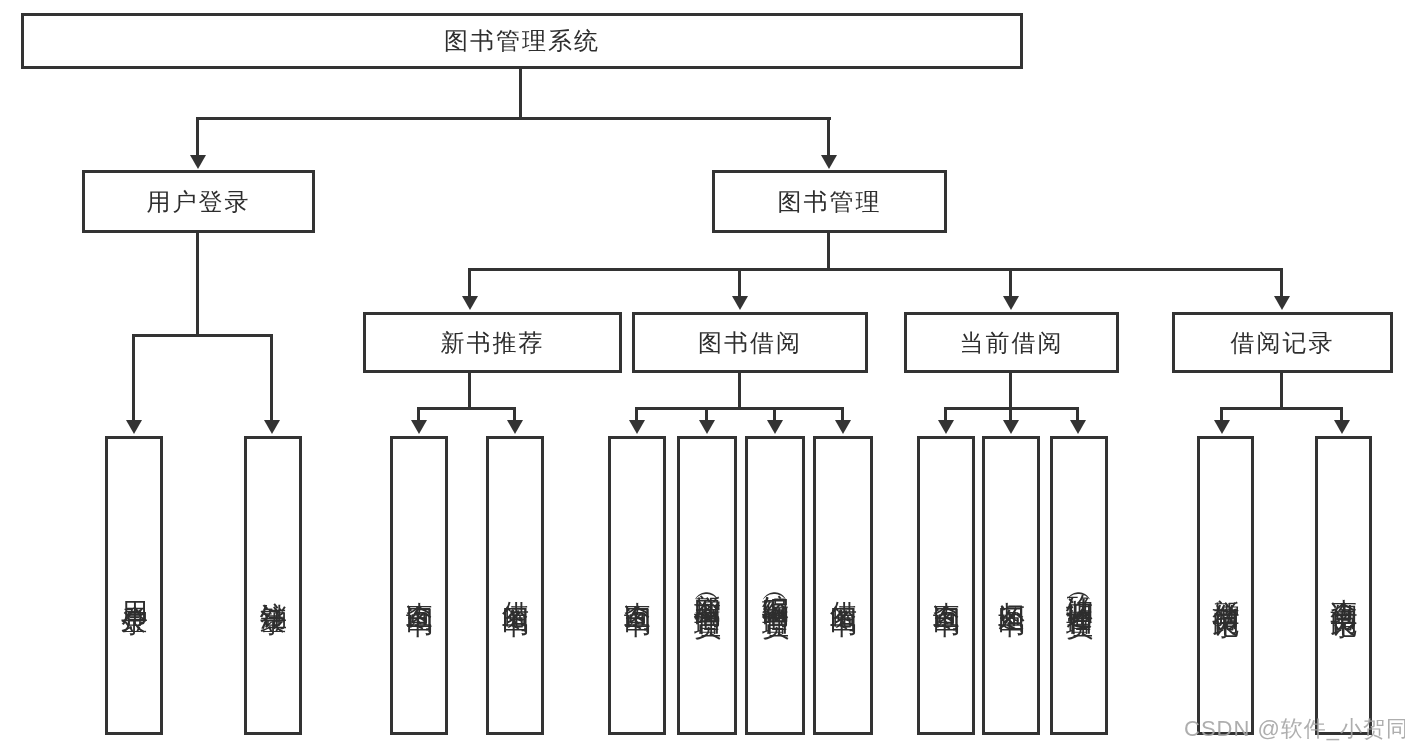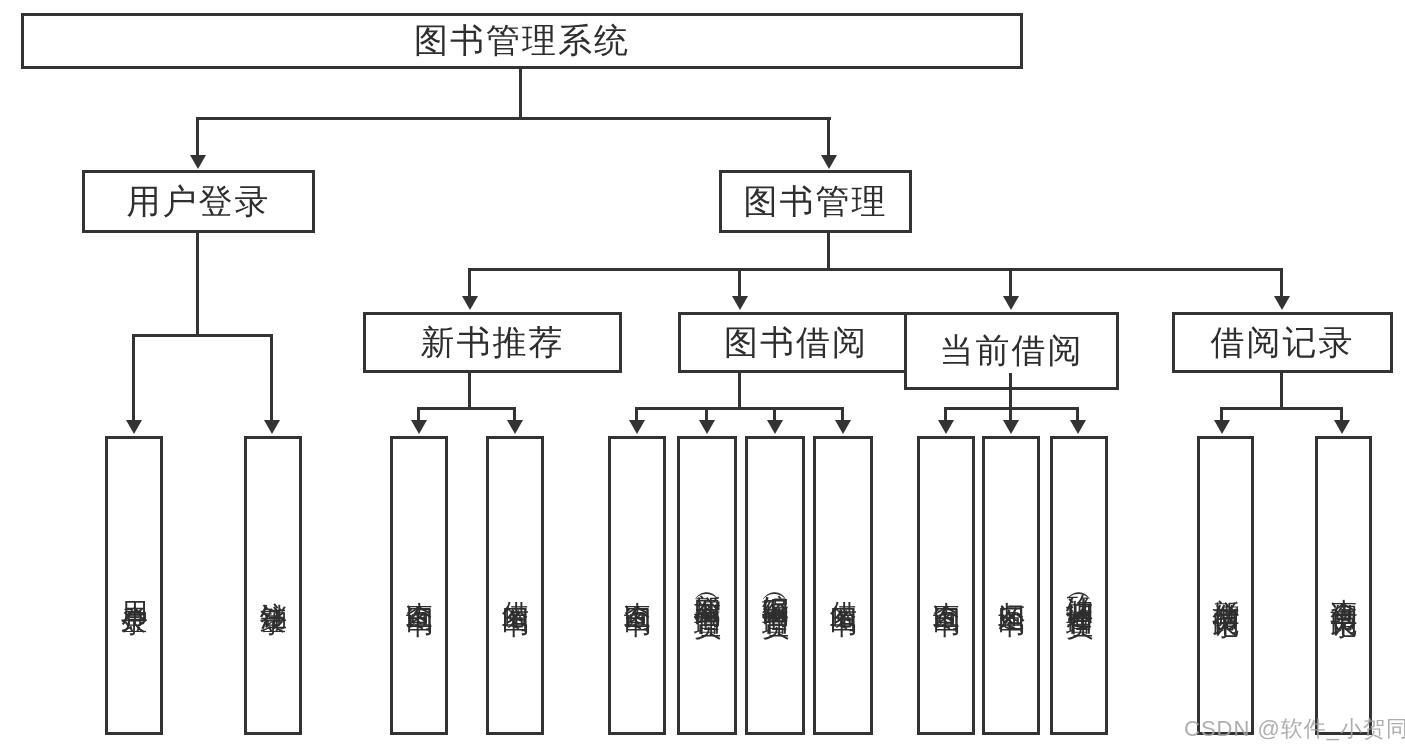--- a/index.html
+++ b/index.html
@@ -3,21 +3,21 @@
 <meta charset="utf-8">
 <style>
   html,body{margin:0;padding:0;background:#fff;}
   .canvas{
     position:relative;width:1405px;height:747px;background:#fff;overflow:hidden;
     font-family:"Liberation Sans","DejaVu Sans",sans-serif;color:#2e2e2e;
   }
   .box{
     position:absolute;box-sizing:border-box;border:3px solid #333;background:#fff;
     display:flex;align-items:center;justify-content:center;
-    font-size:34px;letter-spacing:2px;white-space:nowrap;
+    font-size:24px;letter-spacing:2px;white-space:nowrap;
   }
   .vbox{
     writing-mode:vertical-rl;text-orientation:mixed;
     font-size:27px;letter-spacing:3px;line-height:1;
     white-space:normal;padding:8px 0;
   }
   .hline,.vline{position:absolute;background:#333;}
   .arrow{position:absolute;width:3px;background:#333;}
   .arrow::after{
     content:"";position:absolute;left:-6.5px;bottom:-14px;width:0;height:0;
@@ -39,43 +39,43 @@
   </div>
 
   <div class="vline" style="left:519px;top:69px;width:3px;height:50px;"></div>
   <div class="hline" style="left:197px;top:117px;width:634px;height:3px;"></div>
   <div class="arrow" style="left:196px;top:117px;height:38px;"></div>
   <div class="arrow" style="left:827px;top:117px;height:38px;"></div>
 
   <div class="box" style="left:82px;top:170px;width:233px;height:63px;">
     <span>用户登录</span>
   </div>
-  <div class="box" style="left:712px;top:170px;width:193px;height:63px;margin-left:7px;">
+  <div class="box" style="left:712px;top:170px;width:235px;height:63px;">
     <span>图书管理</span>
   </div>
 
   <div class="vline" style="left:196px;top:233px;width:3px;height:103px;"></div>
   <div class="hline" style="left:132px;top:334px;width:141px;height:3px;"></div>
   <div class="arrow" style="left:132px;top:334px;height:86px;"></div>
   <div class="arrow" style="left:270px;top:334px;height:86px;"></div>
 
   <div class="vline" style="left:827px;top:233px;width:3px;height:37px;"></div>
   <div class="hline" style="left:468px;top:268px;width:815px;height:3px;"></div>
   <div class="arrow" style="left:468px;top:268px;height:28px;"></div>
   <div class="arrow" style="left:738px;top:268px;height:28px;"></div>
   <div class="arrow" style="left:1009px;top:268px;height:28px;"></div>
   <div class="arrow" style="left:1280px;top:268px;height:28px;"></div>
 
   <div class="box" style="left:363px;top:312px;width:259px;height:61px;">
     <span>新书推荐</span>
   </div>
-  <div class="box" style="left:632px;top:312px;width:236px;height:61px;margin-left:46px;">
+  <div class="box" style="left:632px;top:312px;width:236px;height:61px;">
     <span>图书借阅</span>
   </div>
-  <div class="box" style="left:904px;top:312px;width:215px;height:78px;">
+  <div class="box" style="left:904px;top:312px;width:215px;height:61px;">
     <span>当前借阅</span>
   </div>
   <div class="box" style="left:1172px;top:312px;width:221px;height:61px;text-align:center;">
     <span>借阅记录</span>
   </div>
 
   <div class="vline" style="left:468px;top:373px;width:3px;height:36px;"></div>
   <div class="hline" style="left:417px;top:407px;width:99px;height:3px;"></div>
   <div class="arrow" style="left:417px;top:407px;height:13px;"></div>
   <div class="arrow" style="left:513px;top:407px;height:13px;"></div>

